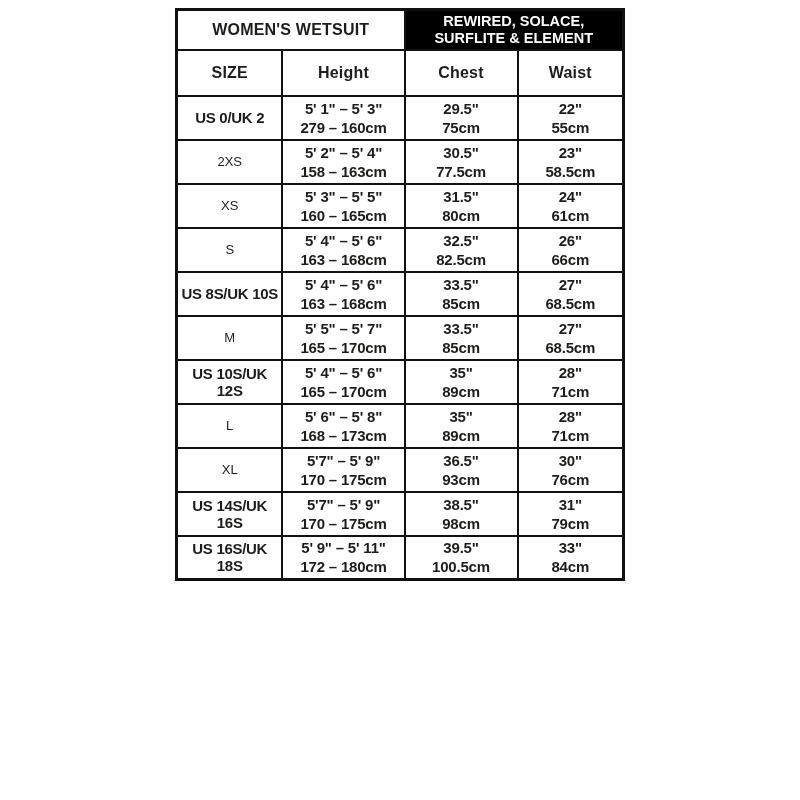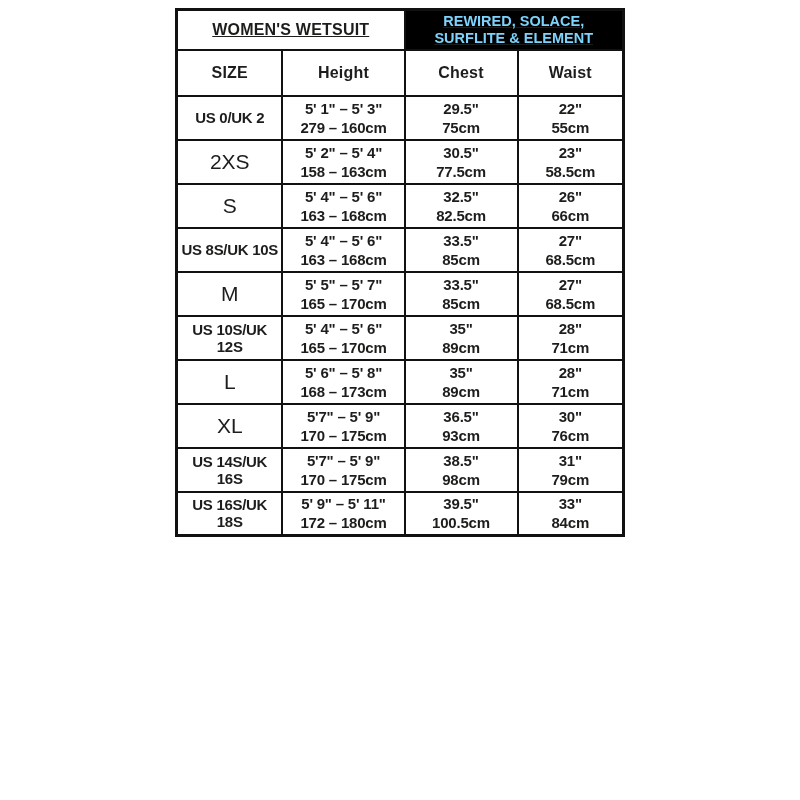--- a/index.html
+++ b/index.html
@@ -17,30 +17,30 @@
     width: 447px;
     margin: 8px auto 0 auto;
     border: 3px solid #111111;
   }
   .size-chart th, .size-chart td {
     border: 2px solid #111111;
     padding: 0;
     text-align: center;
     vertical-align: middle;
   }
-  tr.band-row { height: 40px; text-decoration: underline; }
+  tr.band-row { height: 40px; }
   .band-left {
     background: #ffffff;
     font-weight: 700;
     font-size: 16px;
     letter-spacing: 0.2px;
   }
   .band-right {
     background: #000000;
-    color: #7dd3fc;
+    color: #ffffff;
     font-weight: 700;
     font-size: 14.5px;
     line-height: 17px;
     text-align: right;
     padding-right: 5px;
   }
   tr.colhead-row { height: 46px; }
   .colhead-row th {
     font-weight: 700;
     font-size: 16px;
@@ -48,21 +48,21 @@
     margin-left: 24px;
   }
   tr.data-row { height: 44px; }
   td.size-cell.us {
     font-weight: 700;
     font-size: 15px;
     letter-spacing: -0.3px;
   }
   td.size-cell.alpha {
     font-weight: 400;
-    font-size: 21px;
+    font-size: 13px;
   }
   td.data-cell {
     font-weight: 700;
     font-size: 15px;
     line-height: 19px;
     letter-spacing: -0.2px;
   }
 </style>
 </head>
 <body>
@@ -114,20 +114,35 @@
     <td class="data-cell">
       <div>30.5"</div>
       <div>77.5cm</div>
     </td>
     <td class="data-cell">
       <div>23"</div>
       <div>58.5cm</div>
     </td>
   </tr>
 
+  <tr class="data-row">
+    <td class="size-cell alpha">XS</td>
+    <td class="data-cell">
+      <div>5' 3" – 5' 5"</div>
+      <div>160 – 165cm</div>
+    </td>
+    <td class="data-cell">
+      <div>31.5"</div>
+      <div>80cm</div>
+    </td>
+    <td class="data-cell">
+      <div>24"</div>
+      <div>61cm</div>
+    </td>
+  </tr>
 
 
   <tr class="data-row">
     <td class="size-cell alpha">S</td>
     <td class="data-cell">
       <div>5' 4" – 5' 6"</div>
       <div>163 – 168cm</div>
     </td>
     <td class="data-cell">
       <div>32.5"</div>

